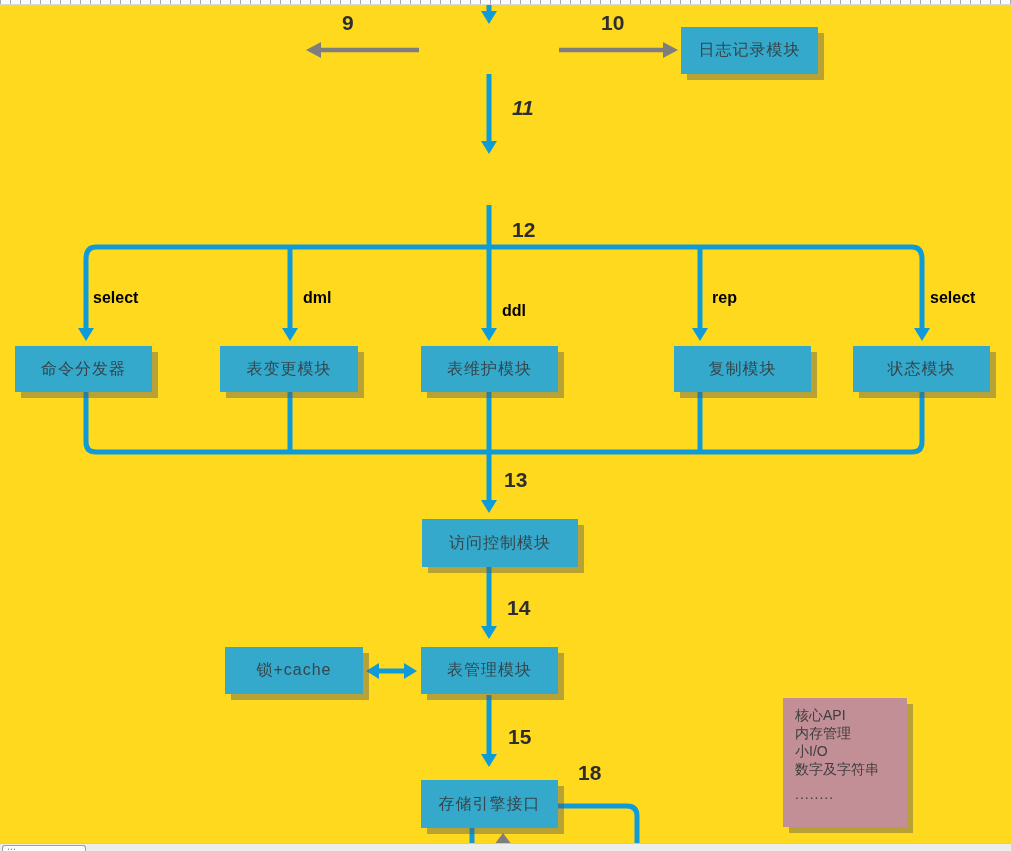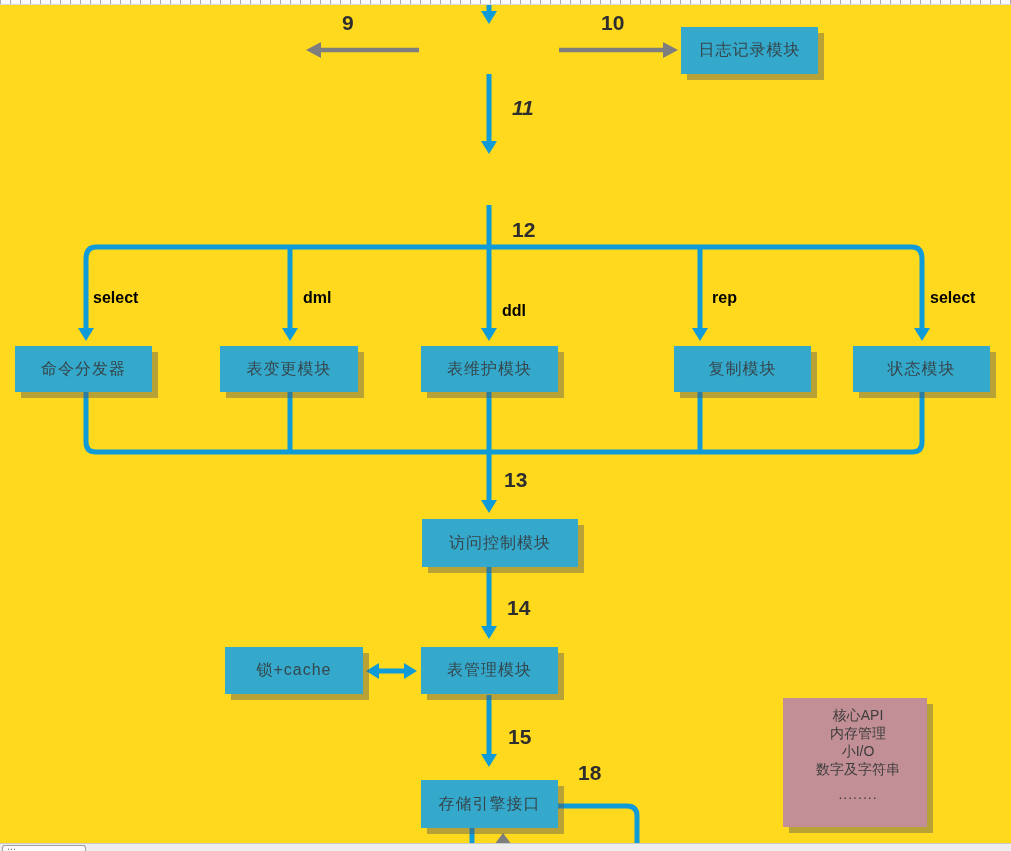--- a/index.html
+++ b/index.html
@@ -11,24 +11,24 @@
     border-bottom:1px solid #d8d8d8;}
 
   .node{position:absolute;background:#35a9cc;color:#35464c;
     display:flex;align-items:center;justify-content:center;
     font-size:16px;letter-spacing:1px;
     box-shadow:6px 6px 0 rgba(85,85,85,.42);}
 
   .num{position:absolute;font-weight:bold;font-size:21px;color:#2e2e2e;}
   .branch{position:absolute;font-weight:bold;font-size:16px;color:#000000;}
 
-  .panel{position:absolute;left:783px;top:698px;width:144px;height:129px;
+  .panel{position:absolute;left:783px;top:698px;width:124px;height:129px;
     background:#c28f96;box-shadow:6px 6px 0 rgba(85,85,85,.42);
     box-sizing:border-box;padding:8px 6px 0 12px;
-    font-size:14px;color:#3d3d3d;line-height:18px;text-align:center;}
+    font-size:14px;color:#3d3d3d;line-height:18px;}
   .panel .dots{display:block;margin-top:7px;letter-spacing:1px;}
 
   svg.wires{position:absolute;left:0;top:0;pointer-events:none;}
   .blue{stroke:#0f9bd7;stroke-width:5;fill:none;}
   .bluefill{fill:#0f9bd7;stroke:none;}
   .gray{stroke:#7e7e7e;stroke-width:4.5;fill:none;}
   .grayfill{fill:#7e7e7e;stroke:none;}
 
   .scrollbar{position:absolute;left:0;top:843px;width:1011px;height:8px;
     background:#ededed;border-top:1px solid #c9c9c9;box-sizing:border-box;}

